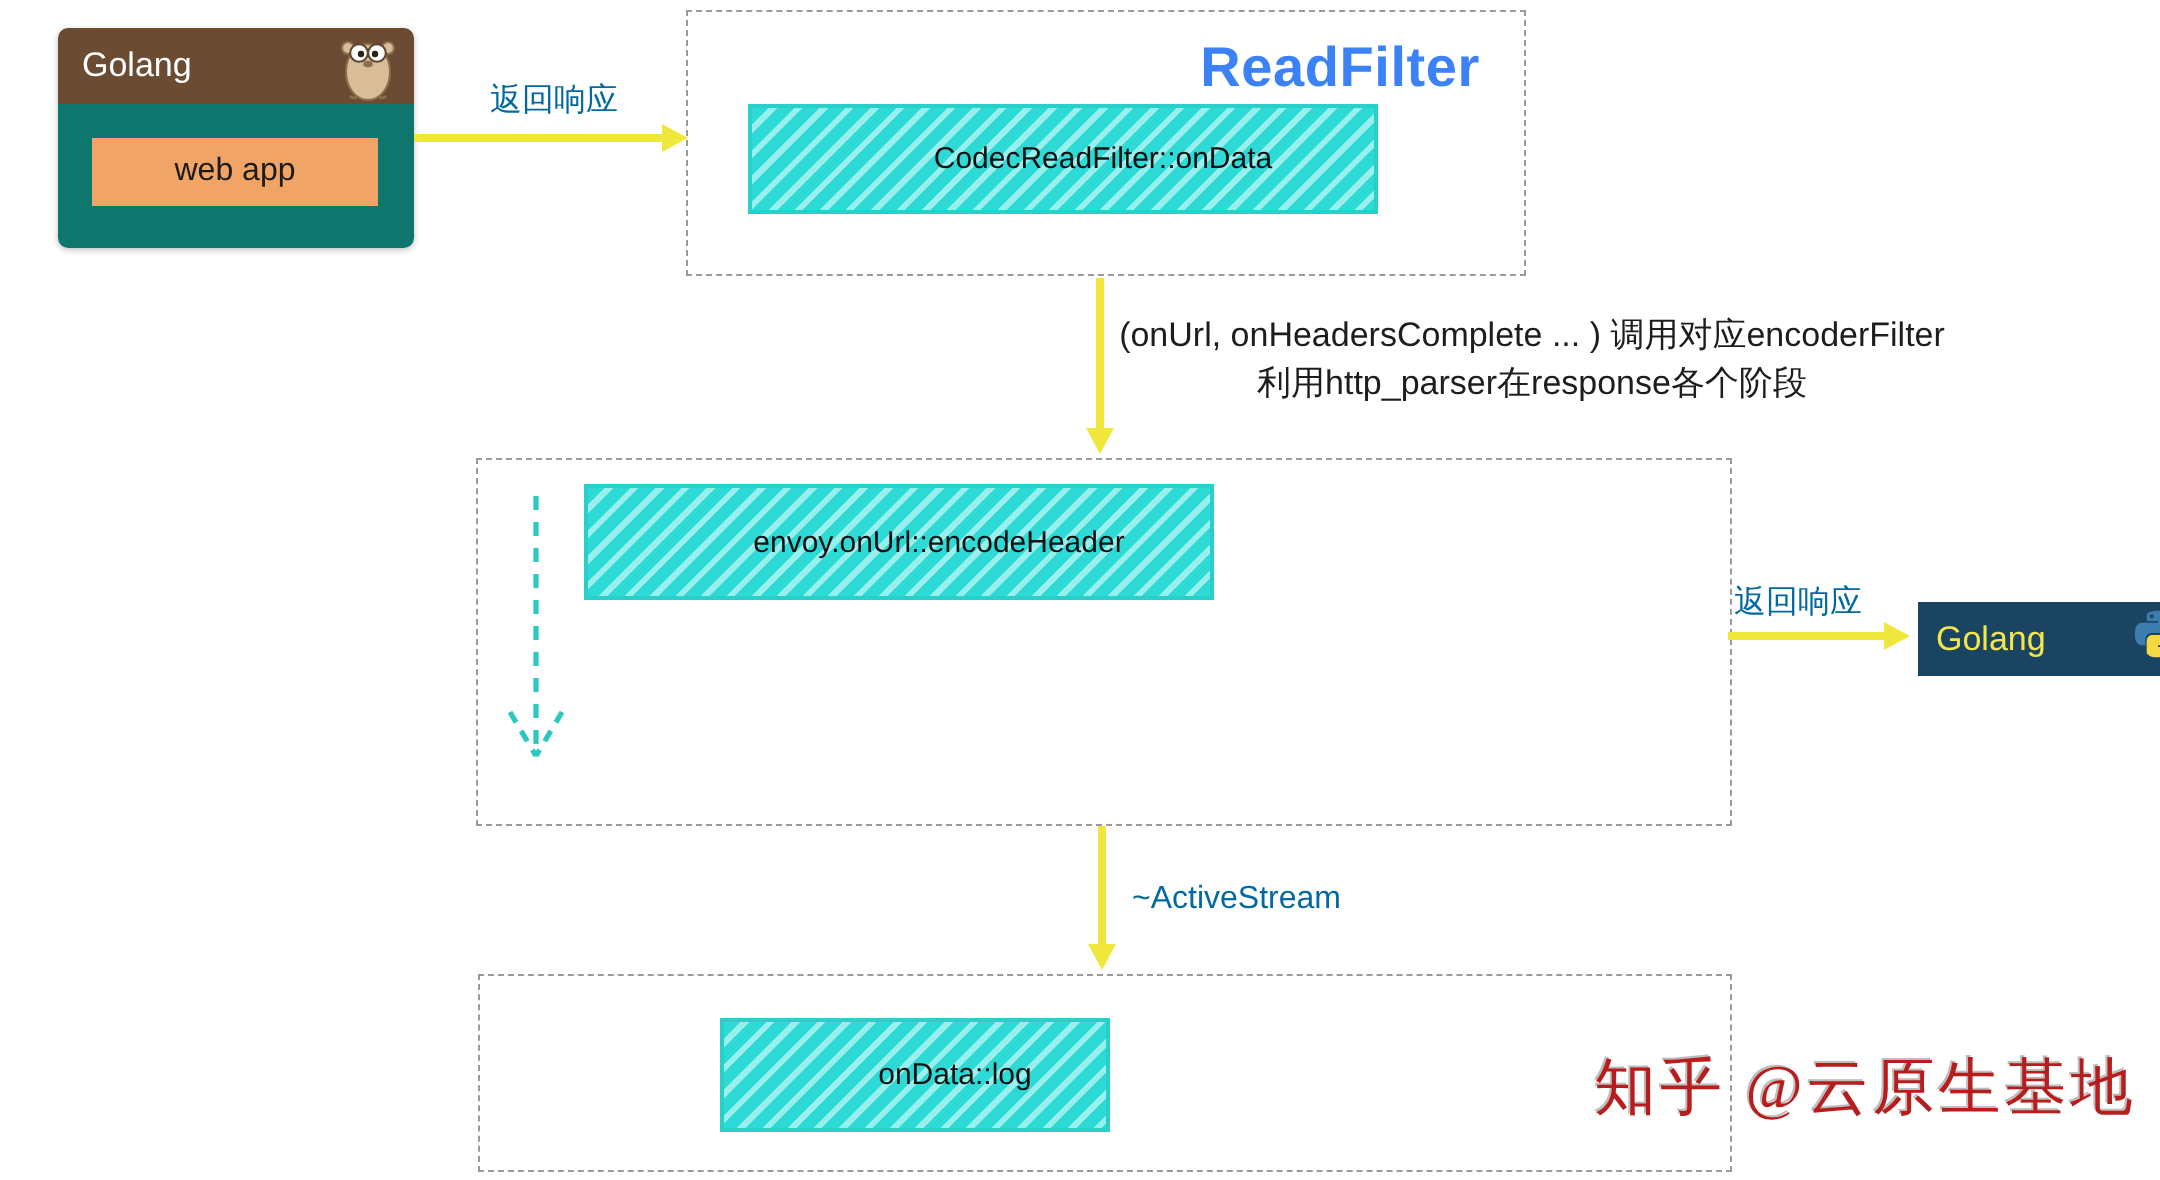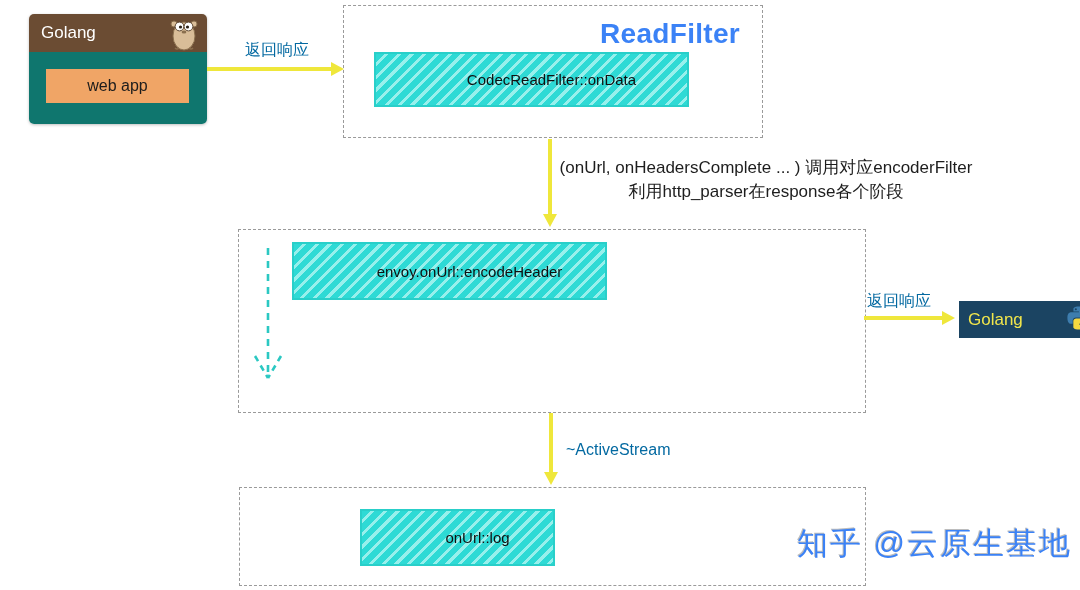--- a/index.html
+++ b/index.html
@@ -41,21 +41,21 @@
   .mid-lbl{position:absolute;left:535px;top:156px;width:420px;text-align:center;
     font-size:17px;line-height:24px;color:#1d1d1d;}
 
   
   .python-box{position:absolute;left:938px;top:301px;width:142px;height:37px;background:#1b4462;
     display:flex;align-items:center;justify-content:space-between;padding:0 9px;box-sizing:border-box;}
   .python-label{color:#f2e64b;font-size:17px;}
 
   
   .watermark{position:absolute;left:776px;top:523px;font-size:31px;letter-spacing:2px;
-    color:#3b82f6;text-shadow:-1px -1px 0 #bdbdbd,1px 1px 0 #ffffff;white-space:nowrap;z-index:5;}
+    color:#b91c1c;text-shadow:-1px -1px 0 #bdbdbd,1px 1px 0 #ffffff;white-space:nowrap;z-index:5;font-family:Liberation Serif, serif;}
 </style>
 </head>
 <body>
 
 <div class="canvas">
 
   <div class="golang-box">
     <div class="golang-header">
       <span>Golang</span>
       <span class="gopher">
@@ -115,18 +115,18 @@
         <path d="M14.1 26.5c6.3 0 5.9-2.7 5.9-2.7V21h-6v-.9h8.4s4.1.5 4.1-6c0-6.4-3.6-6.2-3.6-6.2h-2.1v3s.1 3.6-3.5 3.6h-6s-3.4-.1-3.4 3.3v5.7s-.5 3 6.2 3zm3.3-1.9a1.1 1.1 0 1 1 0-2.2 1.1 1.1 0 0 1 0 2.2z" fill="#f5d940"></path>
       </svg>
     </span>
   </div>
 
   <div class="aline" style="left:528px;top:413px;width:4px;height:60px;"></div>
   <div class="ahead-down" style="left:523px;top:472px;"></div>
   <div class="lbl" style="left:545px;top:441px;">~ActiveStream</div>
 
   <div class="dashed-box al-box">
-    <div class="hatch" style="left:120px;top:21px;width:151px;height:53px;">onUrl::log</div>
+    <div class="hatch" style="left:120px;top:21px;width:151px;height:53px;">onData::log</div>
   </div>
 
   <div class="watermark">知乎 @云原生基地</div>
 
 </div>
 
 </body></html>

